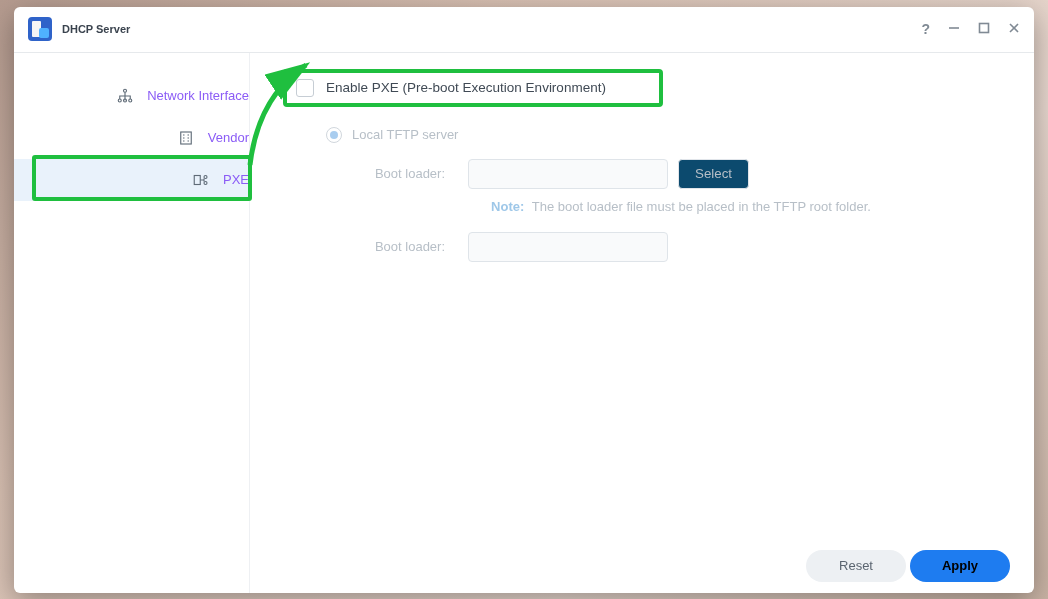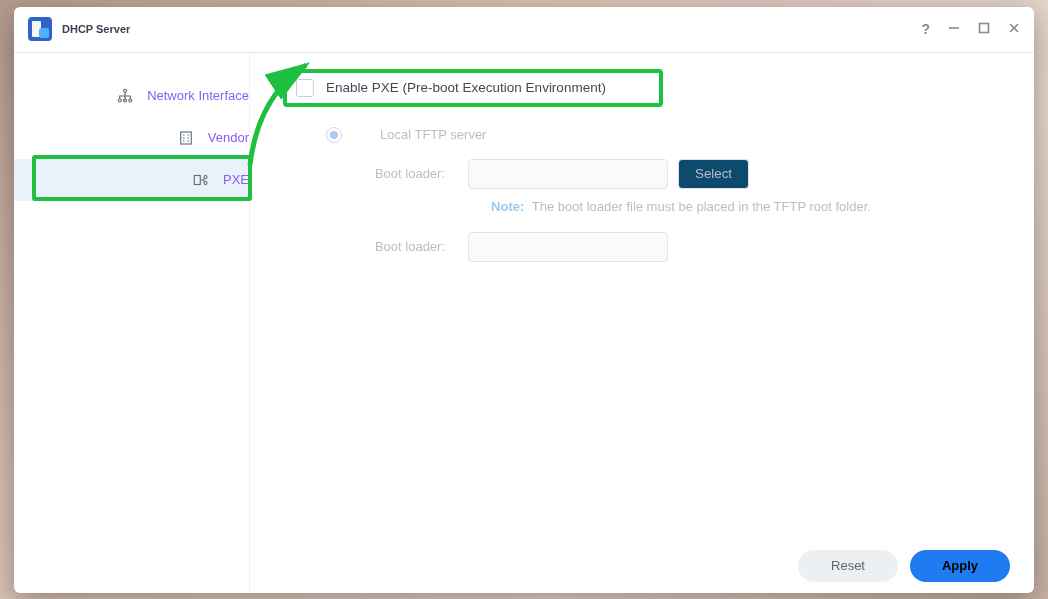--- a/index.html
+++ b/index.html
@@ -45,39 +45,39 @@
   .row { display:flex; align-items:center; margin-bottom:6px;}
   .checkbox {
     width:18px; height:18px; border:1px solid #c6cdd4; border-radius:3px; background:#fff; margin-right:12px;
   }
   .enable-label{font-size:13.5px; color:#404a55;}
   .hl-enable{
     position:absolute; left:33px; top:16px; width:380px; height:38px;
     border:4px solid #1fbf3f; border-radius:4px; pointer-events:none;
   }
   .radio-block{ margin-left:30px; margin-top:22px; color:#b7bfc7;}
-  .radio-row{ display:flex; align-items:center; height:20px; margin-bottom:14px;gap:28px;}
+  .radio-row{ display:flex; align-items:center; height:20px; margin-bottom:14px;}
   .radio{
     width:16px;height:16px;border:1px solid #d1d7dd;border-radius:50%;margin-right:10px;
     display:flex;align-items:center;justify-content:center;
   }
   .radio.selected::after{content:"";width:8px;height:8px;background:#a9cdef;border-radius:50%;}
   .field-row{ display:flex; align-items:center; margin-left:26px; margin-bottom:10px;}
   .field-label{ width:116px; color:#b7bfc7;text-align:center;}
   .text-input{
     width:200px; height:30px; border:1px solid #dfe4e9; border-radius:4px; background:#f9fafb;
   }
   .select-btn{
     margin-left:10px; height:30px; padding:0 16px; border:1px solid #e1e5ea; border-radius:4px;
     background:#0c4a6e; color:#b7bfc7; cursor:default;
   }
   .note-row{ margin-left:26px; margin-bottom:18px; color:#b7bfc7;text-align:center;}
   .note-strong{ color:#9ec7e8; font-weight:600; margin-right:4px;}
   .footer{
-    margin-top:auto; display:flex; justify-content:flex-end; gap:12px; padding-bottom:4px;
+    margin-top:auto; display:flex; justify-content:flex-end; gap:4px; padding-bottom:4px;
   }
   .btn{
     min-width:100px; height:32px; border-radius:16px; border:none; font-size:13px; cursor:pointer;
   }
   .btn-reset{ background:#edf0f3; color:#5b6570;}
   .btn-apply{ background:#1e7cf0; color:#000000; font-weight:600;}
   .arrow{
     position:absolute; left:174px; top:50px; pointer-events:none;
   }
 </style>

